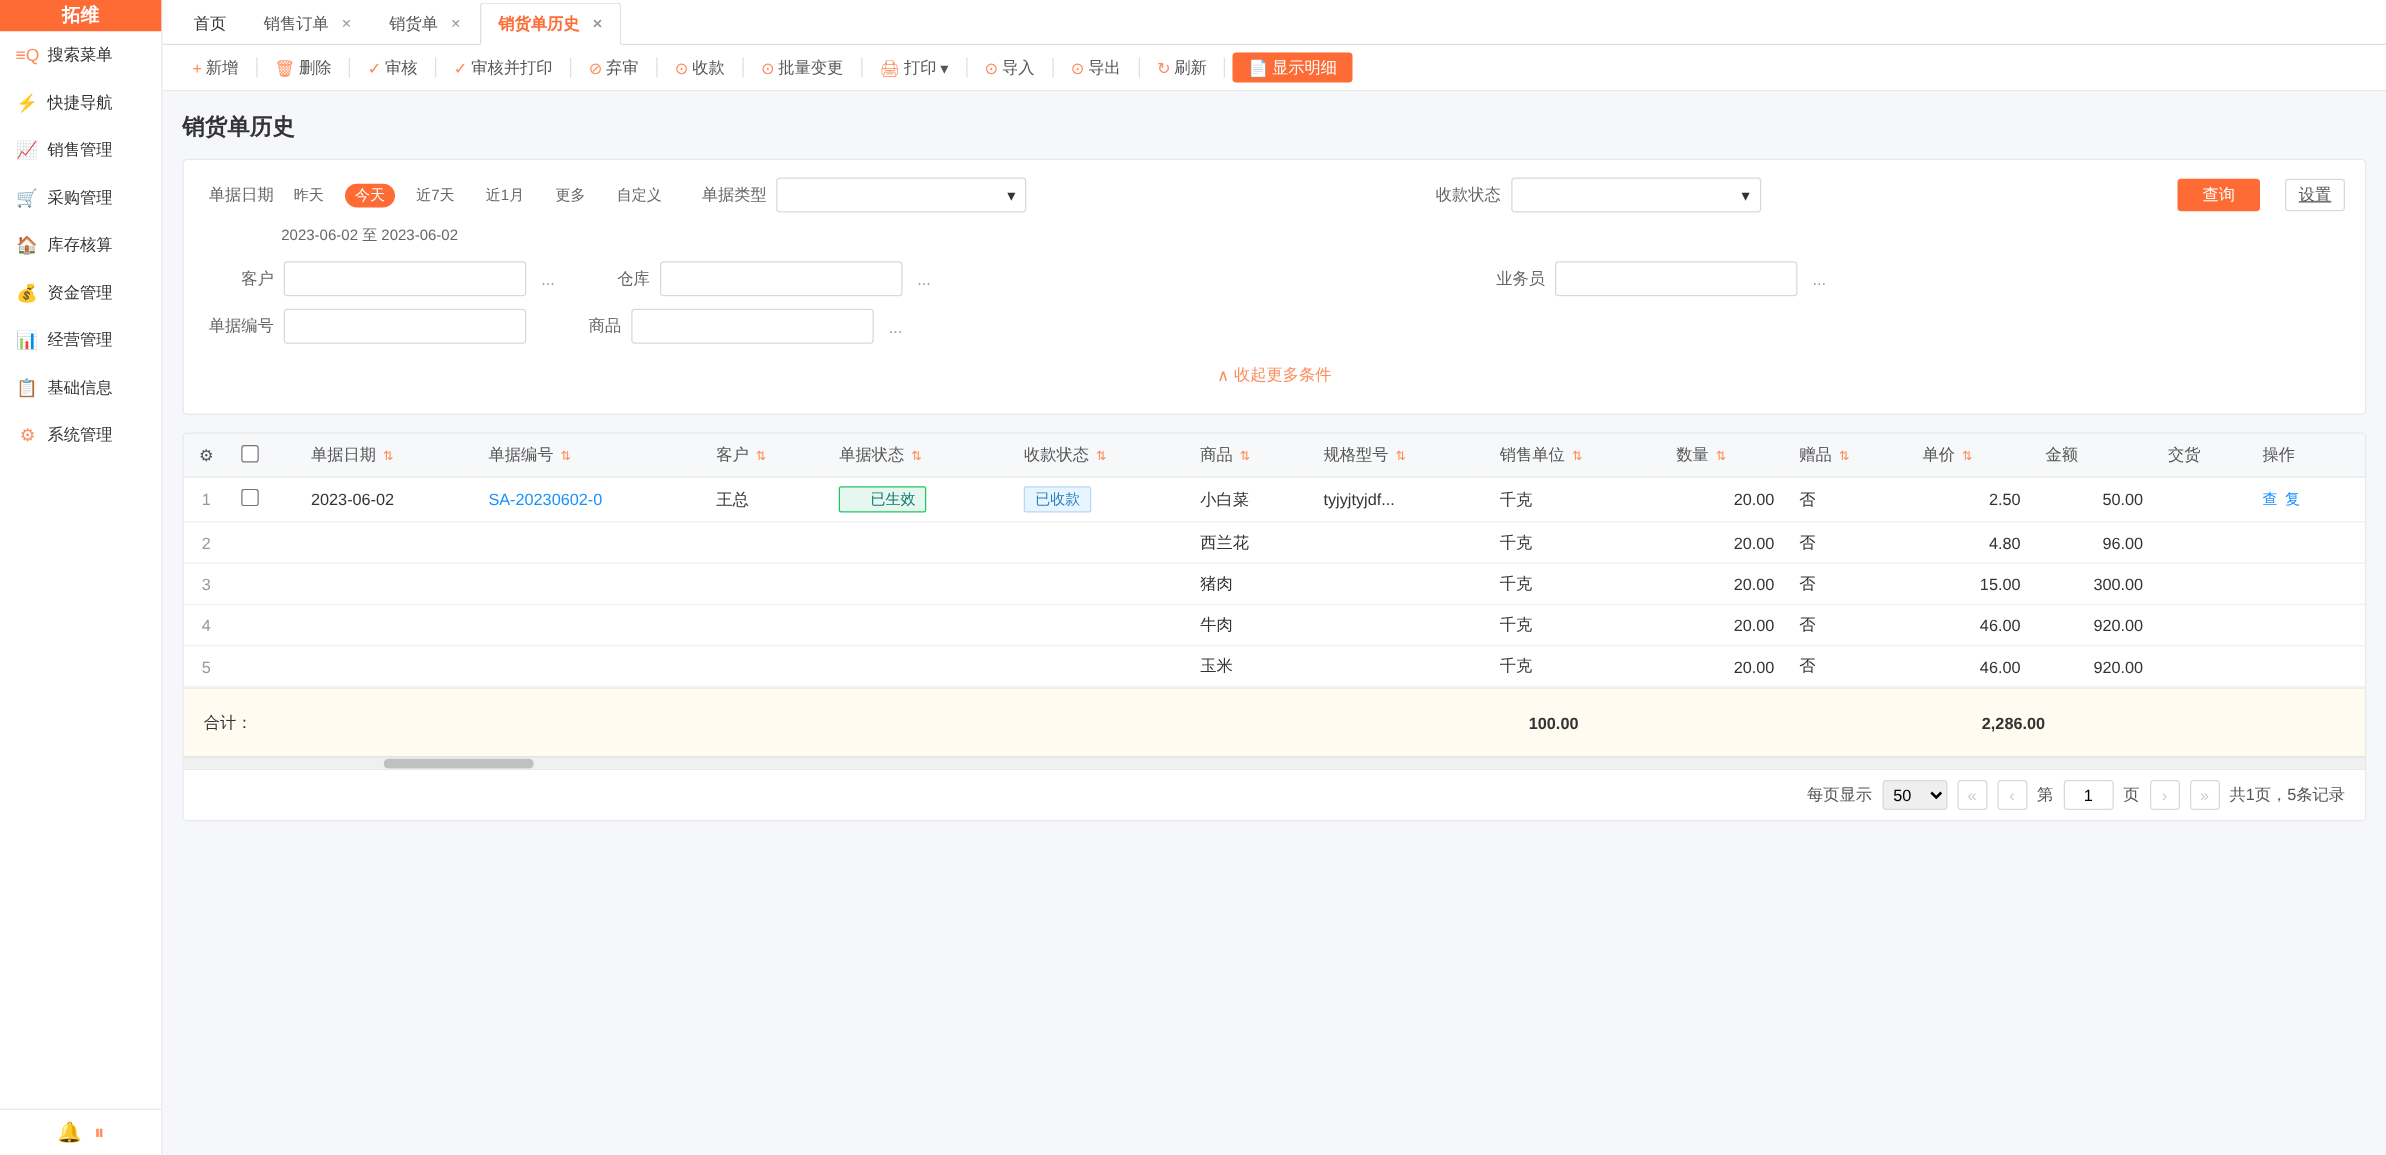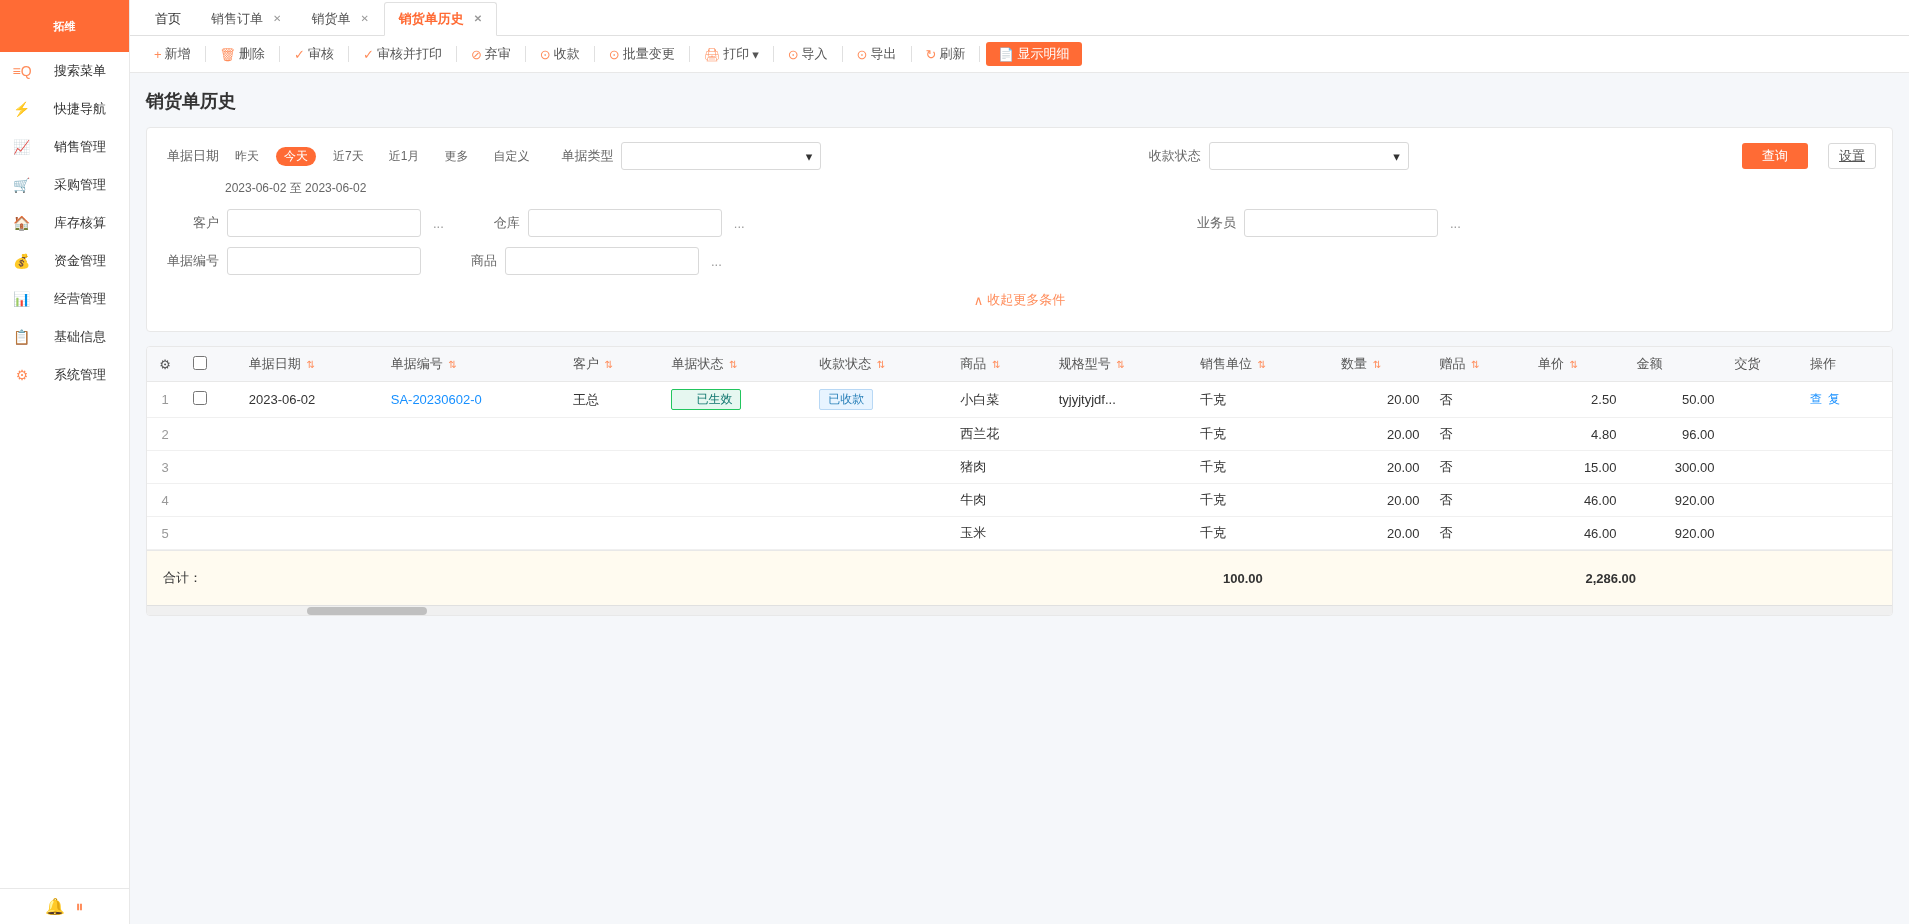--- a/index.html
+++ b/index.html
@@ -1,23 +1,23 @@
 <!DOCTYPE html>
 <html><head>
   <meta charset="utf-8">
   <style>
     * { box-sizing: border-box; margin: 0; padding: 0; font-family: 'Microsoft YaHei', Arial, sans-serif; font-size: 13px; }
     body { display: flex; height: 924px; overflow: hidden; background: #f5f5f5; }
 
     
     .sidebar { width: 130px; background: #fff; border-right: 1px solid #e8e8e8; display: flex; flex-direction: column; height: 100%; }
-    .sidebar-header { background: #ff6b35; height: 52px; display: flex; align-items: center; justify-content: center; color: #fff; font-size: 11px; font-weight: bold; }
+    .sidebar-header { background: #ff6b35; height: 25px; display: flex; align-items: center; justify-content: center; color: #fff; font-size: 15px; font-weight: bold; }
     .sidebar-item { display: flex; align-items: center; padding: 10px 14px; cursor: pointer; color: #333; gap: 8px; }
     .sidebar-item .icon { width: 16px; height: 16px; display: flex; align-items: center; justify-content: center; color: #ff8c5a; font-size: 14px; }
-    .sidebar-item .label { font-size: 13px; margin-left: 16px; }
+    .sidebar-item .label { font-size: 13px; }
     .sidebar-bottom { margin-top: auto; border-top: 1px solid #e8e8e8; padding: 8px 0; display: flex; align-items: center; justify-content: center; gap: 10px; }
     .sidebar-bottom-icon { color: #ff8c5a; cursor: pointer; font-size: 16px; }
 
     
     .main { flex: 1; display: flex; flex-direction: column; overflow: hidden; }
 
     
     .tabs-bar { display: flex; align-items: center; background: #fff; border-bottom: 1px solid #e0e0e0; height: 36px; padding: 0 10px; }
     .tab { display: flex; align-items: center; padding: 0 14px; height: 34px; border: 1px solid transparent; cursor: pointer; font-size: 13px; color: #555; gap: 6px; position: relative; top: 1px; }
     .tab.active { background: #fff; border: 1px solid #e0e0e0; border-bottom: 1px solid #fff; color: #ff6b35; font-weight: bold; border-radius: 3px 3px 0 0; }
@@ -440,15 +440,31 @@
           <span class="footer-val" style="min-width:120px;text-align:right;">2,286.00</span>
           <span style="min-width:80px;"></span>
           <span style="min-width:80px;"></span>
         </div>
       </div>
 
       <div class="scrollbar-area">
         <div class="scrollbar-thumb"></div>
       </div>
 
+      <div class="pagination">
+        <span>每页显示</span>
+        <select class="page-size-select">
+          <option>50</option>
+          <option>20</option>
+          <option>100</option>
+        </select>
+        <span class="page-btn disabled">«</span>
+        <span class="page-btn disabled">‹</span>
+        <span>第</span>
+        <input type="text" class="page-input" value="1" style="">
+        <span>页</span>
+        <span class="page-btn disabled">›</span>
+        <span class="page-btn disabled">»</span>
+        <span>共1页，5条记录</span>
+      </div>
     </div>
   </div>
 </div>
 
 </body></html>

